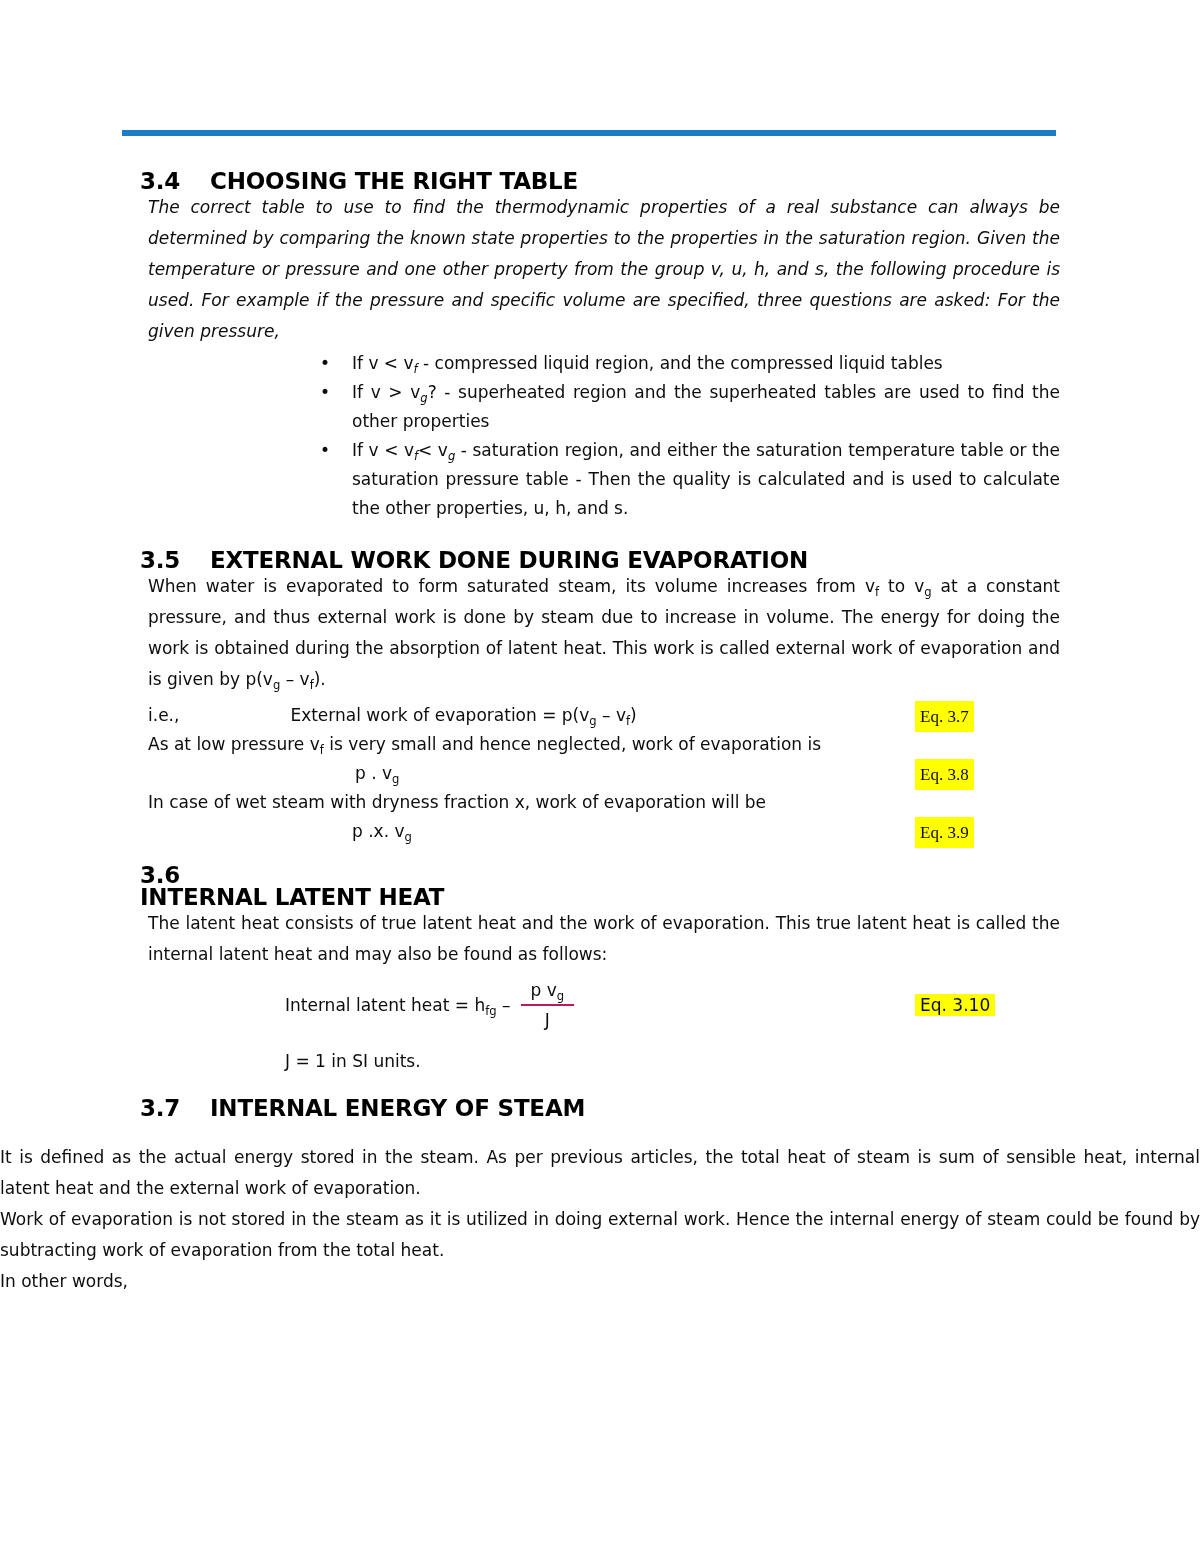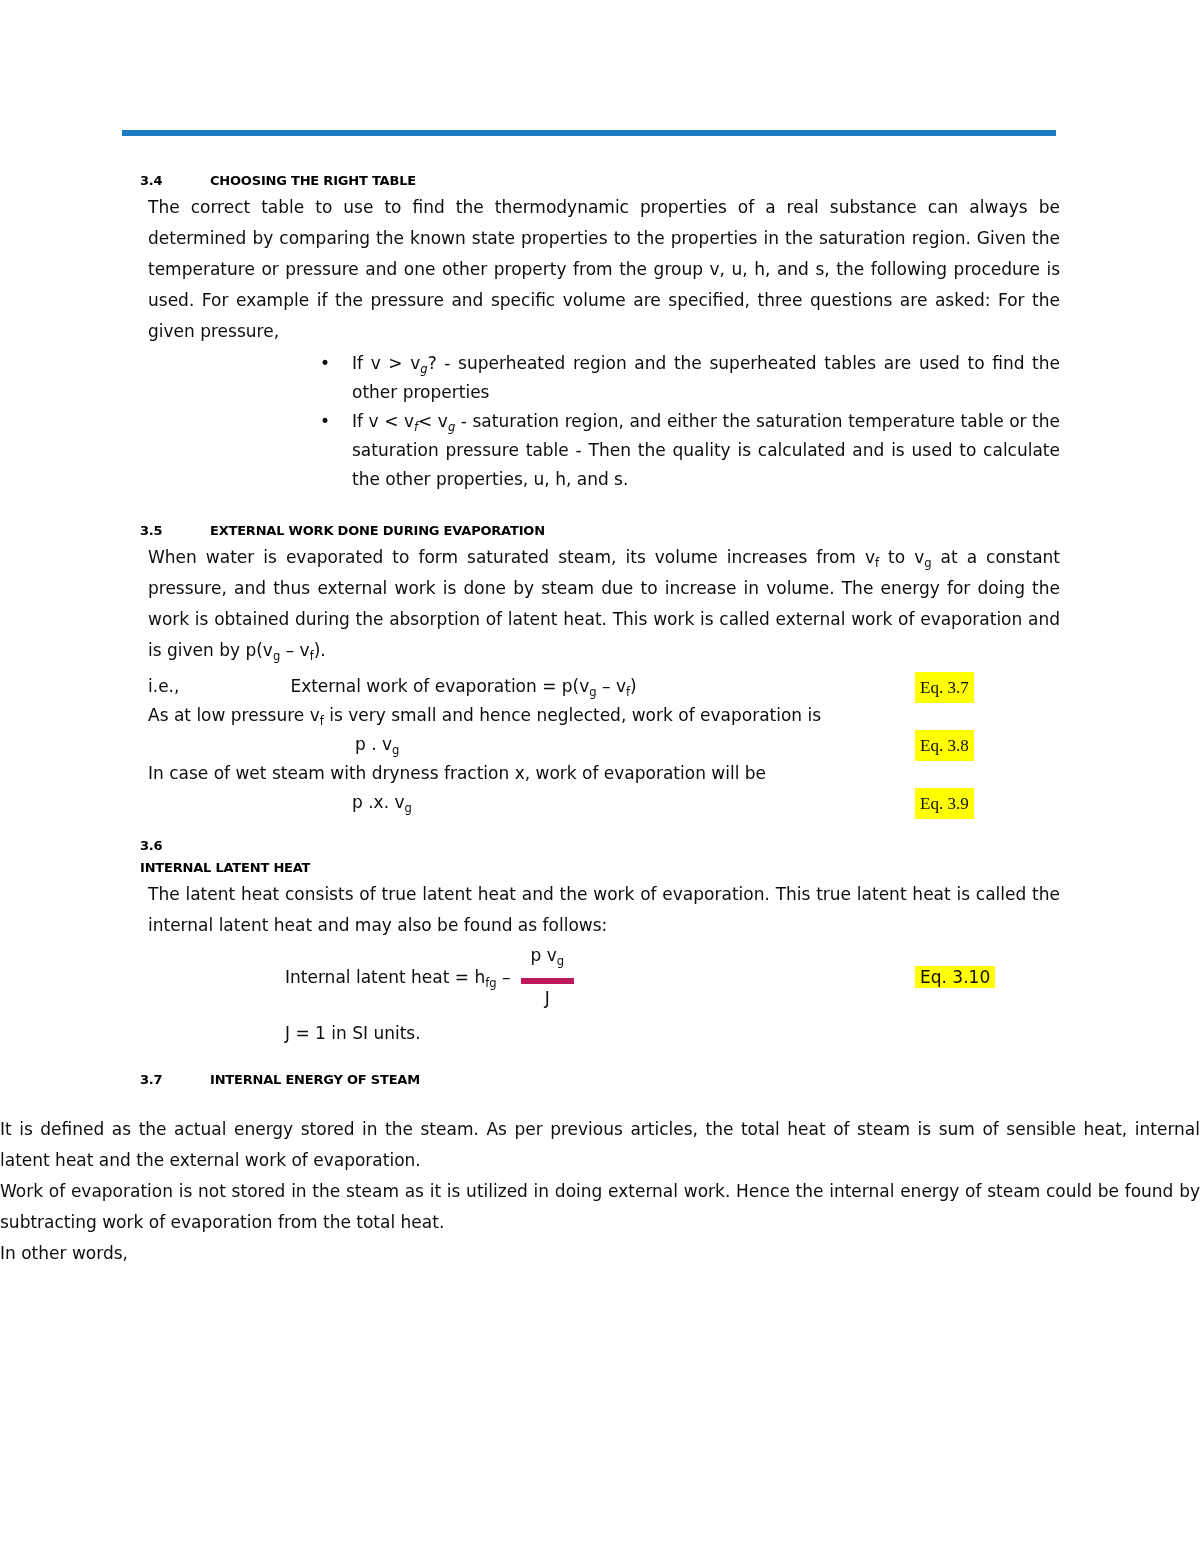--- a/index.html
+++ b/index.html
@@ -2,43 +2,43 @@
 <html><head>
 <meta charset="utf-8">
 <style>
   html,body{margin:0;padding:0;background:#e9e9e9;}
   .page{
     width:1200px;height:1553px;background:#ffffff;overflow:hidden;position:relative;
     font-family:"DejaVu Sans","Liberation Sans",sans-serif;
     color:#0d0d0d;font-size:17px;
   }
   .rule{height:6px;margin:130px 144px 0 122px;background:#1d7cc4;}
-  h2{display:flex;font-size:13px;font-weight:bold;color:#000;
+  h2{display:flex;font-size:23px;font-weight:bold;color:#000;
      letter-spacing:-0.2px;line-height:22px;margin:0 140px 0 140px;}
   h2 .num{width:70px;flex:none;}
   .h34{margin-top:34px;} .h35{margin-top:26px;} .h36{margin-top:18px;flex-direction:column;} .h37{margin-top:21px;}
   p.body{margin:0 140px 0 148px;line-height:31px;text-align:justify;}
-  .m-intro34{margin-top:23px;}
+  .m-intro34{margin-top:23px;font-style:italic;}
   .m-note34{margin-top:13px;}
   .m-p35{margin-top:23px;}
   .m-p36{margin-top:25px;}
   ul.bullets{list-style:none;margin:2px 140px 0 148px;padding:0;}
   ul.bullets li{position:relative;padding-left:204px;line-height:29px;text-align:justify;}
   .dot{position:absolute;left:172px;top:0;}
   .dot::before{content:"\2022";}
   .eqblock{margin:6px 140px 0 148px;}
   .eq-row{position:relative;line-height:29px;min-height:29px;}
   .lead{display:inline-block;width:137px;}
   .at207{margin-left:207px;}
   .at204{margin-left:204px;}
   .eqnum{position:absolute;left:767px;top:0;background:#ffff00;padding:1px 5px;white-space:nowrap;font-family:Liberation Serif, serif;}
   .eq310{position:relative;margin:3px 140px 0 148px;display:flex;align-items:center;min-height:64px;}
   .eq310 .lhs{margin-left:137px;white-space:nowrap;}
   .frac{display:inline-flex;flex-direction:column;align-items:center;margin-left:10px;line-height:22px;}
-  .fnum{padding:0 10px 12px;border-bottom:6px solid #be185d;white-space:nowrap;}
+  .fnum{padding:0 10px 3px;border-bottom:2px solid #be185d;white-space:nowrap;}
   .fden{padding-top:3px;}
   .eq310num{position:absolute;left:767px;top:50%;transform:translateY(-50%);background:#ffff00;padding:1px 5px;white-space:nowrap;}
   .jnote{margin:10px 140px 0 285px;line-height:29px;}
   .paras37{margin-top:23px;}
   .paras37 p{margin:0;}
   sub{font-size:0.68em;line-height:0;}
   .i{font-style:italic;}
 </style>
 </head>
 <body>
@@ -48,20 +48,24 @@
   <div class="rule" style="background: rgb(29, 124, 196);"></div>
 
   <h2 class="h34">
     <span class="num">3.4</span>
     <span class="ttl">CHOOSING THE RIGHT TABLE</span>
   </h2>
 
   <p class="body m-intro34"><span>The correct table to use to find the thermodynamic properties of a real substance can always be determined by comparing the known state properties to the properties in the saturation region. Given the temperature or pressure and one other property from the group v, u, h, and s, the following procedure is used. For example if the pressure and specific volume are specified, three questions are asked: For the given pressure,</span></p>
 
   <ul class="bullets">
+    <li>
+      <span class="dot"></span>
+      <span><span>If v &lt; v</span><sub class="i">f</sub><span> - compressed liquid region, and the compressed liquid tables</span></span>
+    </li>
     <li>
       <span class="dot"></span>
       <span><span>If v &gt; v</span><sub class="i">g</sub><span>? - superheated region and the superheated tables are used to find the other properties</span></span>
     </li>
     <li>
       <span class="dot"></span>
       <span><span>If v &lt; v</span><sub class="i">f</sub><span>&lt; v</span><sub class="i">g</sub><span> - saturation region, and either the saturation temperature table or the saturation pressure table - Then the quality is calculated and is used to calculate the other properties, u, h, and s.</span></span>
     </li>
   </ul>
 

